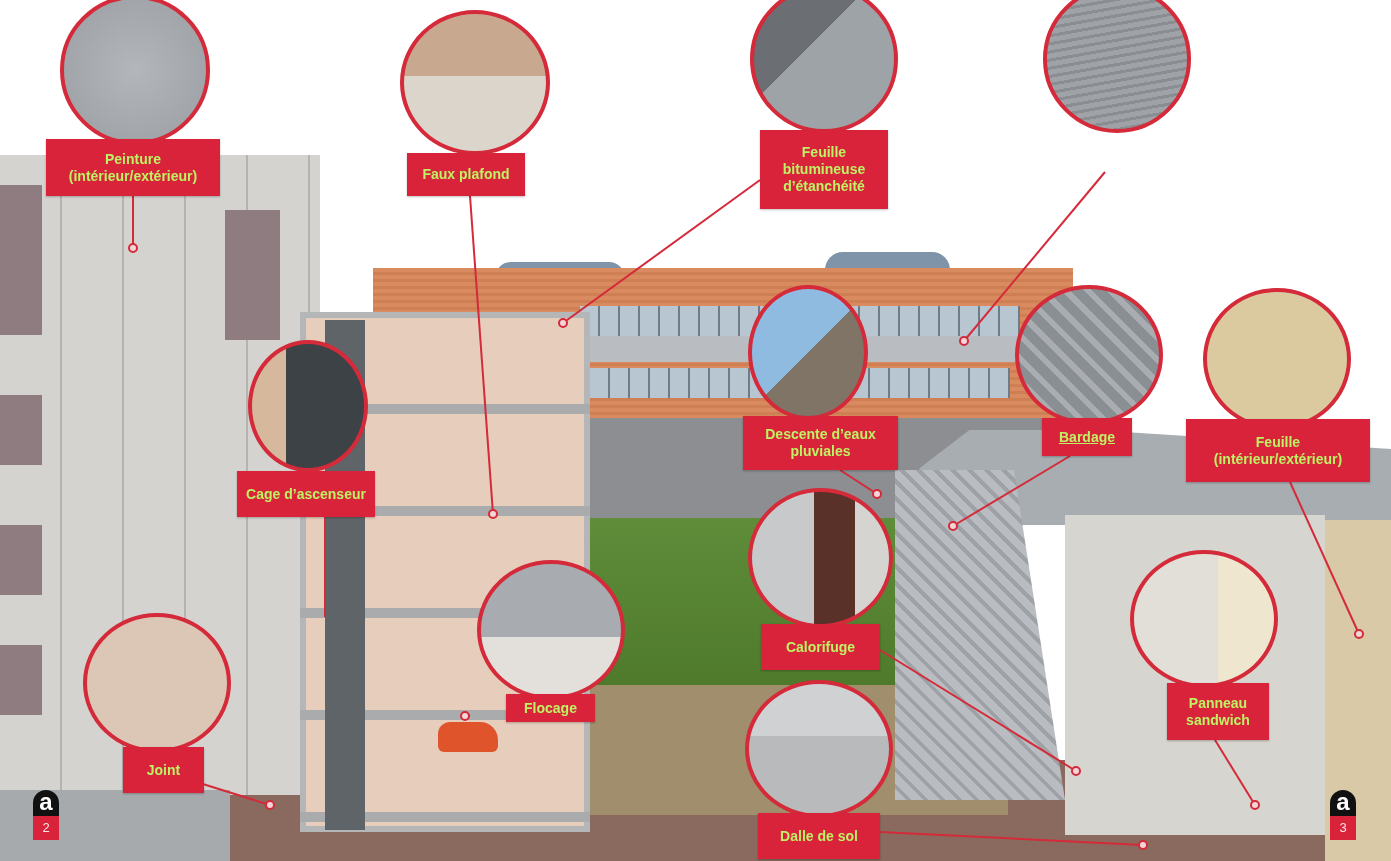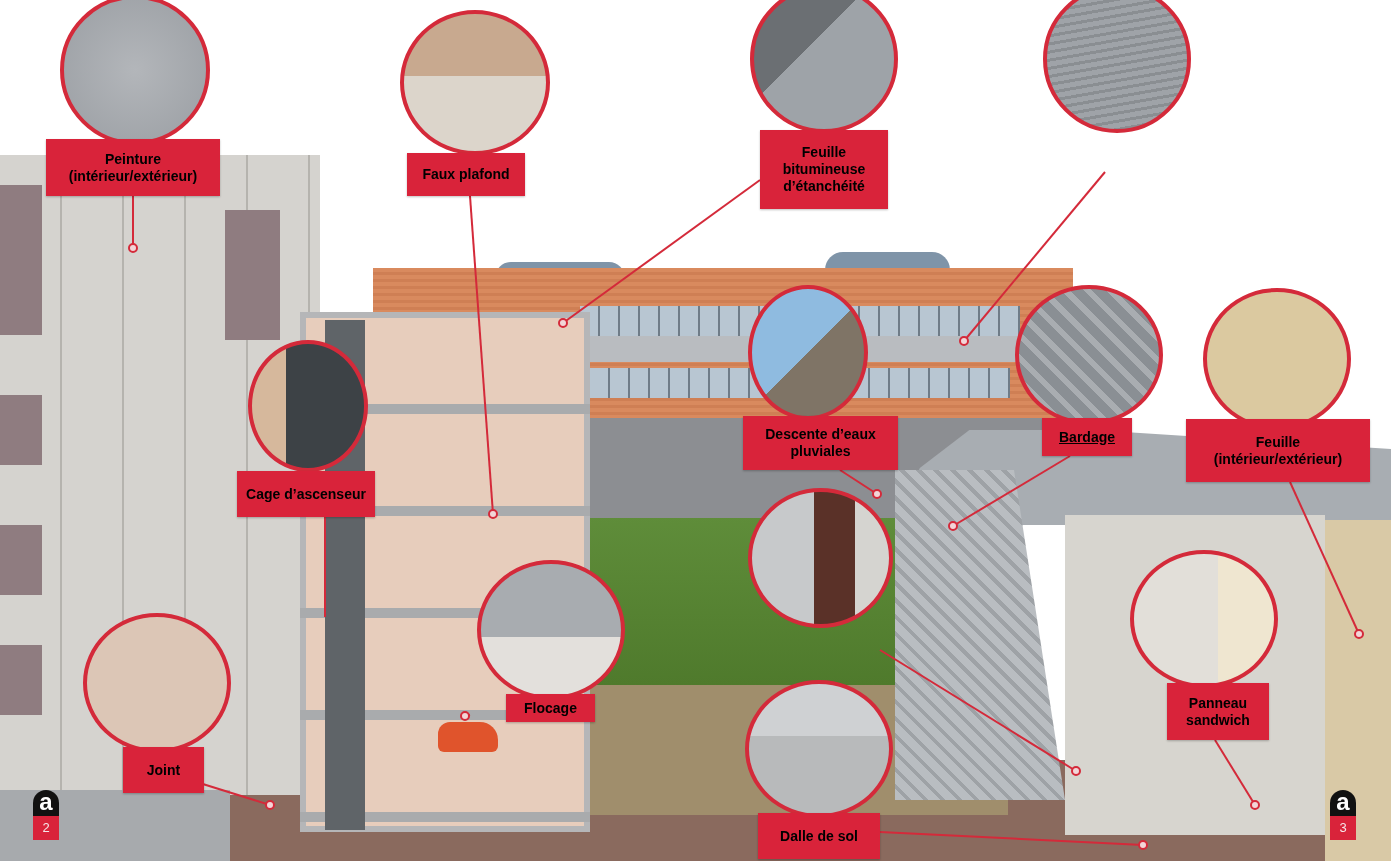--- a/index.html
+++ b/index.html
@@ -1,19 +1,19 @@
 <!DOCTYPE html>
 <html><head>
 <meta charset="utf-8">
 <style>
   html,body{margin:0;padding:0;}
   body{width:1391px;height:861px;position:relative;overflow:hidden;background:#ffffff;font-family:"Liberation Sans",sans-serif;}
   .scene{position:absolute;left:0;top:0;width:1391px;height:861px;}
   .abs{position:absolute;}
-  .label{position:absolute;background:#d9233a;color:#000000;font-weight:bold;font-size:14px;line-height:17px;text-align:center;display:flex;flex-direction:column;align-items:center;justify-content:center;box-sizing:border-box;padding:4px 8px;box-shadow:0 1px 2px rgba(0,0,0,0.25);}
+  .label{position:absolute;background:#d9233a;color:#bef264;font-weight:bold;font-size:14px;line-height:17px;text-align:center;display:flex;flex-direction:column;align-items:center;justify-content:center;box-sizing:border-box;padding:4px 8px;box-shadow:0 1px 2px rgba(0,0,0,0.25);}
   .bubble{position:absolute;border-radius:50%;border:4px solid #d42a3a;box-sizing:border-box;overflow:hidden;}
   .badge{position:absolute;width:26px;}
   .badge .a{height:26px;background:#111;color:#fff;border-radius:13px 13px 0 0;font-weight:bold;font-size:24px;line-height:24px;text-align:center;}
   .badge .n{height:24px;background:#d9233a;color:#f6e6e8;font-size:13px;line-height:24px;text-align:center;}
   svg.lines{position:absolute;left:0;top:0;}
 </style>
 </head>
 <body>
 
 <div class="scene">
@@ -113,20 +113,23 @@
     <span>Descente d’eaux</span>
     <span>pluviales</span>
   </div>
   <div class="label" style="left:1042px;top:418px;width:90px;height:38px;text-decoration:underline;">
     <span>Bardage</span>
   </div>
   <div class="label" style="left:1186px;top:419px;width:184px;height:63px;">
     <span>Feuille</span>
     <span>(intérieur/extérieur)</span>
   </div>
+  <div class="label" style="left:761px;top:624px;width:119px;height:46px;">
+    <span>Calorifuge</span>
+  </div>
   <div class="label" style="left:506px;top:694px;width:89px;height:28px;">
     <span>Flocage</span>
   </div>
   <div class="label" style="left:123px;top:747px;width:81px;height:46px;">
     <span>Joint</span>
   </div>
   <div class="label" style="left:1167px;top:683px;width:102px;height:57px;">
     <span>Panneau</span>
     <span>sandwich</span>
   </div>

